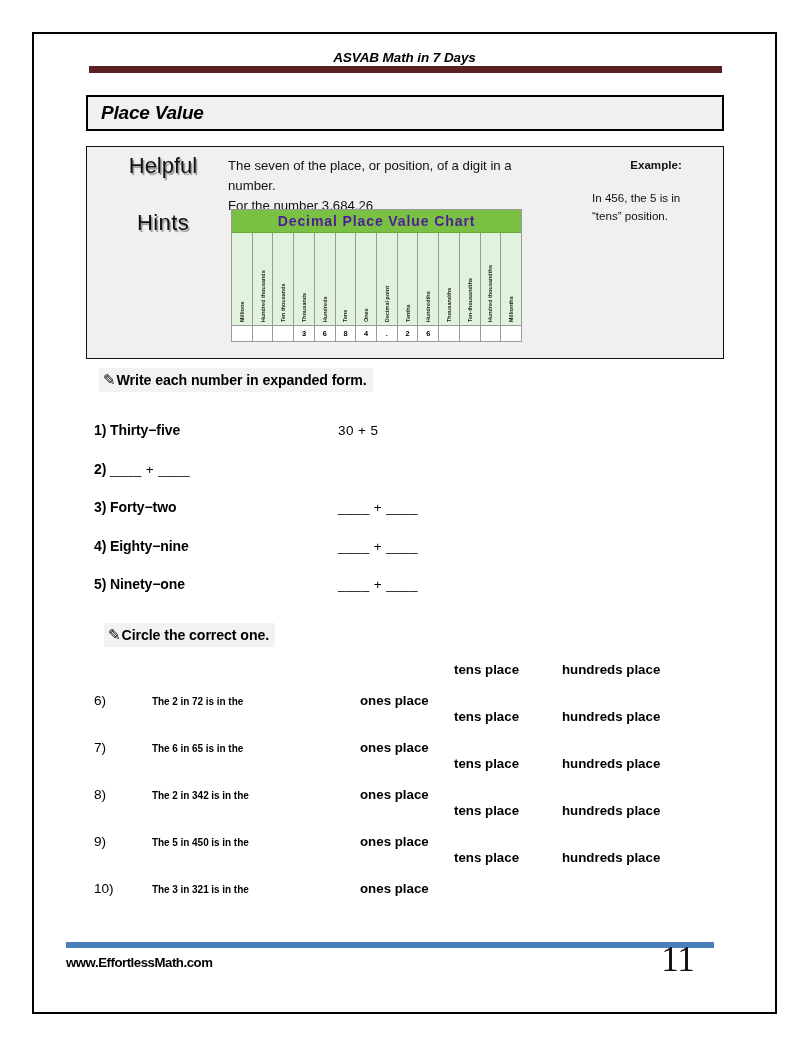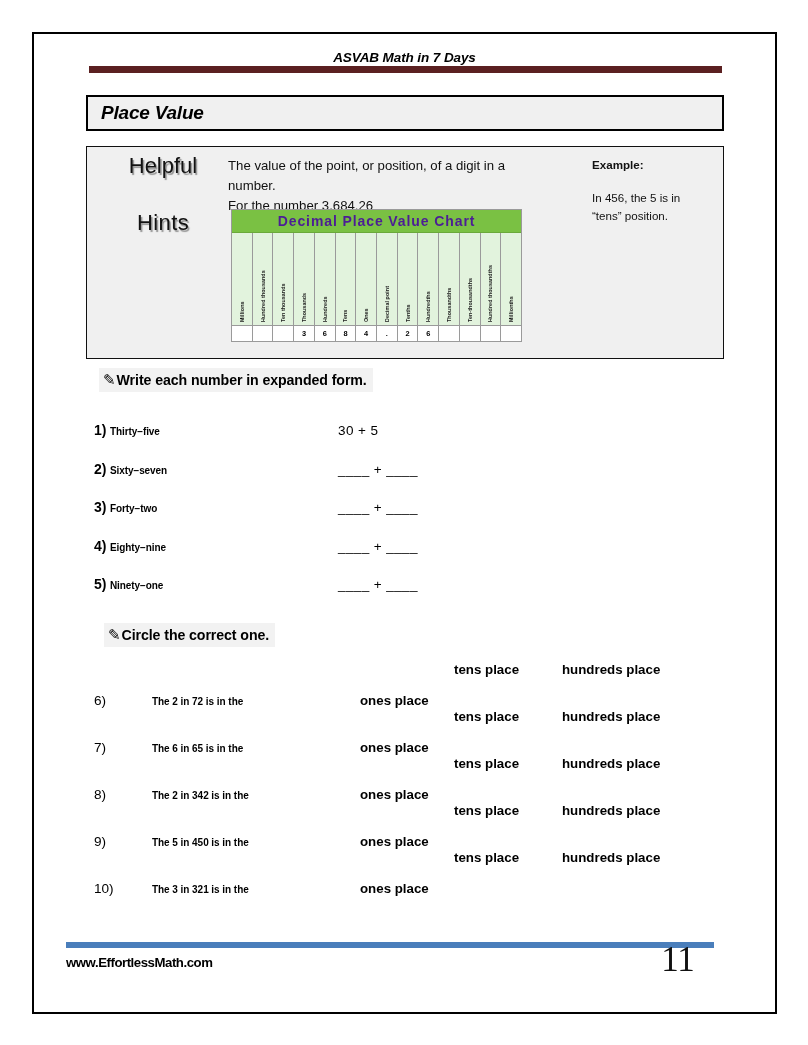--- a/index.html
+++ b/index.html
@@ -179,20 +179,21 @@
     top: 9px;
     width: 128px;
     font-size: 11.6px;
     color: #111111;
     line-height: 1.6;
   }
   #example-title {
     font-weight: bold;
     display: block;
     margin-bottom: 14px;
+    text-align: center;
   }
   #example-col .ex-line { display: block; }
 
   
   .instruction {
     position: absolute;
     background: #F2F2F2;
     display: flex;
     align-items: center;
     height: 24px;
@@ -226,21 +227,21 @@
     height: 38.5px;
   }
   .ex-row .ex-num {
     width: 16px;
     font-size: 14px;
     font-weight: bold;
     text-align: left;
   }
   .ex-row .ex-word {
     width: 228px;
-    font-size: 10px;
+    font-size: 14px;
     font-weight: bold;
     letter-spacing: -0.1px;
   }
   .ex-row .ex-ans {
     font-size: 13.5px;
     letter-spacing: 0.4px;
     white-space: pre;
   }
 
   
@@ -317,21 +318,21 @@
   </div>
 
   <div id="hints-box">
 
     <div id="hints-label">
       <span class="hl-1">Helpful</span>
       <span class="hl-2">Hints</span>
     </div>
 
     <div id="hints-body">
-      <span class="hb-line">The value of the point, or position, of a digit in a</span>
+      <span class="hb-line">The seven of the place, or position, of a digit in a</span>
       <span class="hb-line">number.</span>
       <span class="hb-line">For the number 3,684.26</span>
     </div>
 
     <div id="pv-chart">
       <div id="pv-chart-title">Decimal Place Value Chart</div>
       <div id="pv-labels">
           <div class="pv-cell">
             <span>Millions</span>
           </div>
@@ -407,21 +408,20 @@
   </div>
 
   <div id="expanded-list">
       <div class="ex-row">
         <span class="ex-num">1)</span>
         <span class="ex-word">Thirty−five</span>
         <span class="ex-ans">30 + 5</span>
       </div>
       <div class="ex-row">
         <span class="ex-num">2)</span>
-        <span class="ex-word">Sixty−seven</span>
         <span class="ex-ans">____ + ____</span>
       </div>
       <div class="ex-row">
         <span class="ex-num">3)</span>
         <span class="ex-word">Forty−two</span>
         <span class="ex-ans">____ + ____</span>
       </div>
       <div class="ex-row">
         <span class="ex-num">4)</span>
         <span class="ex-word">Eighty−nine</span>

